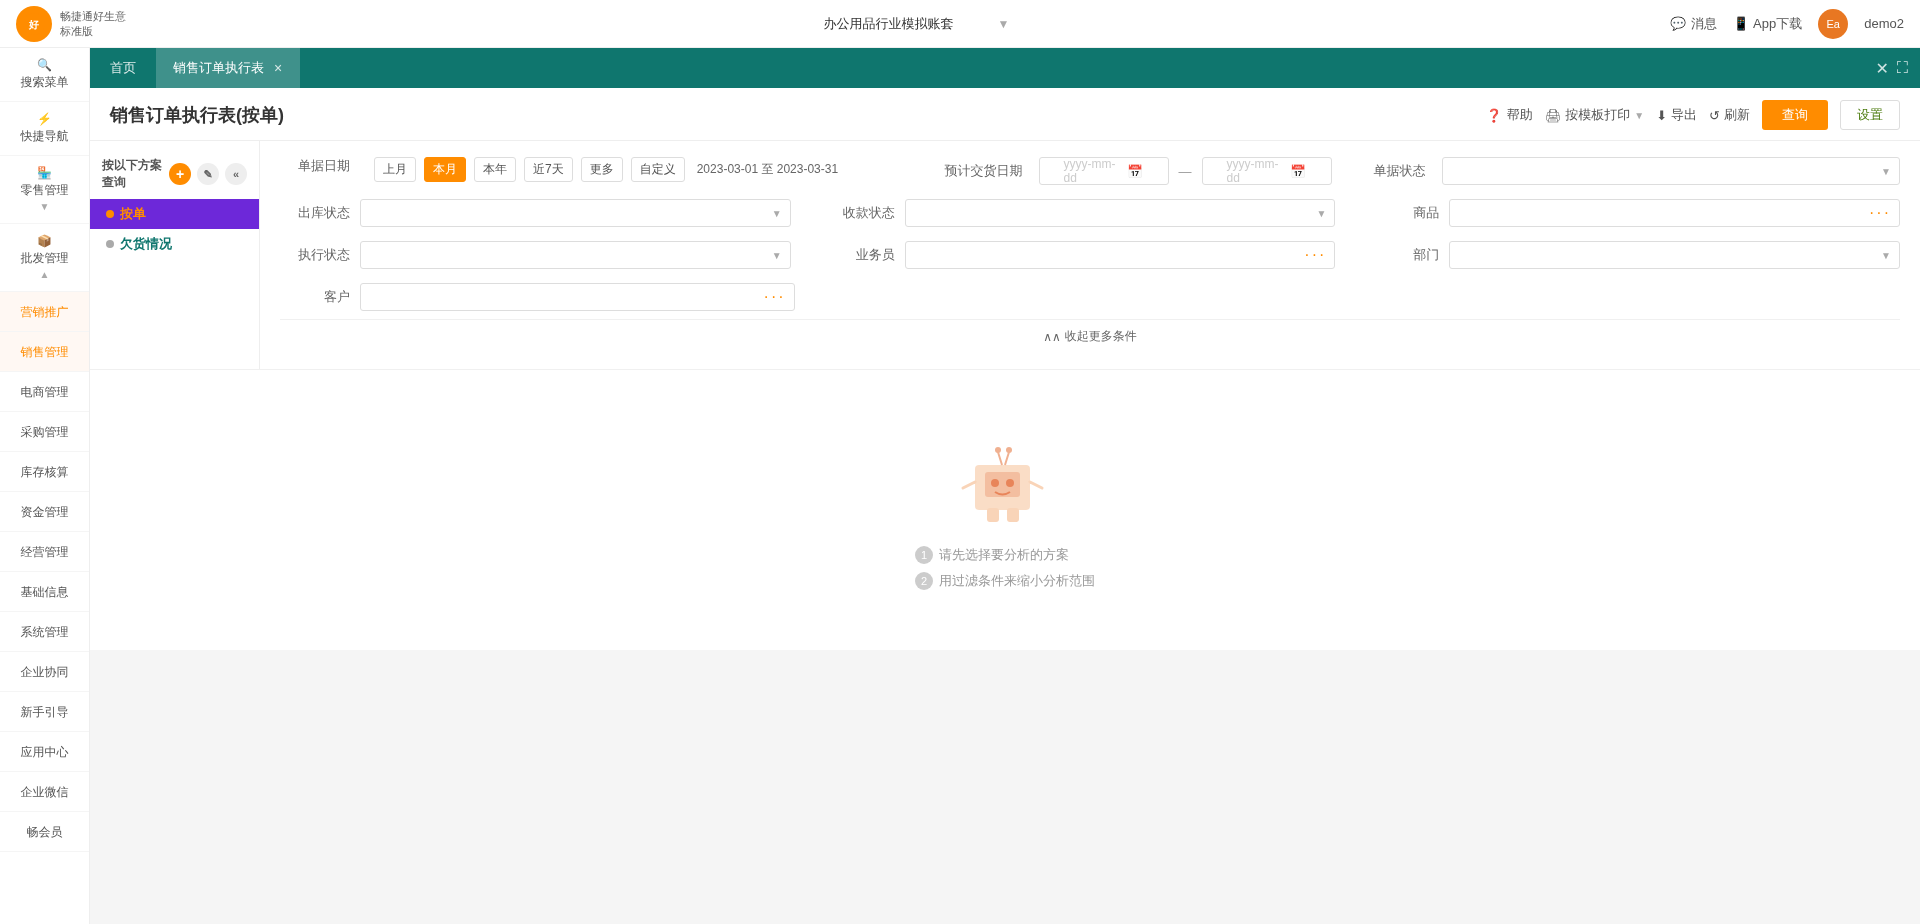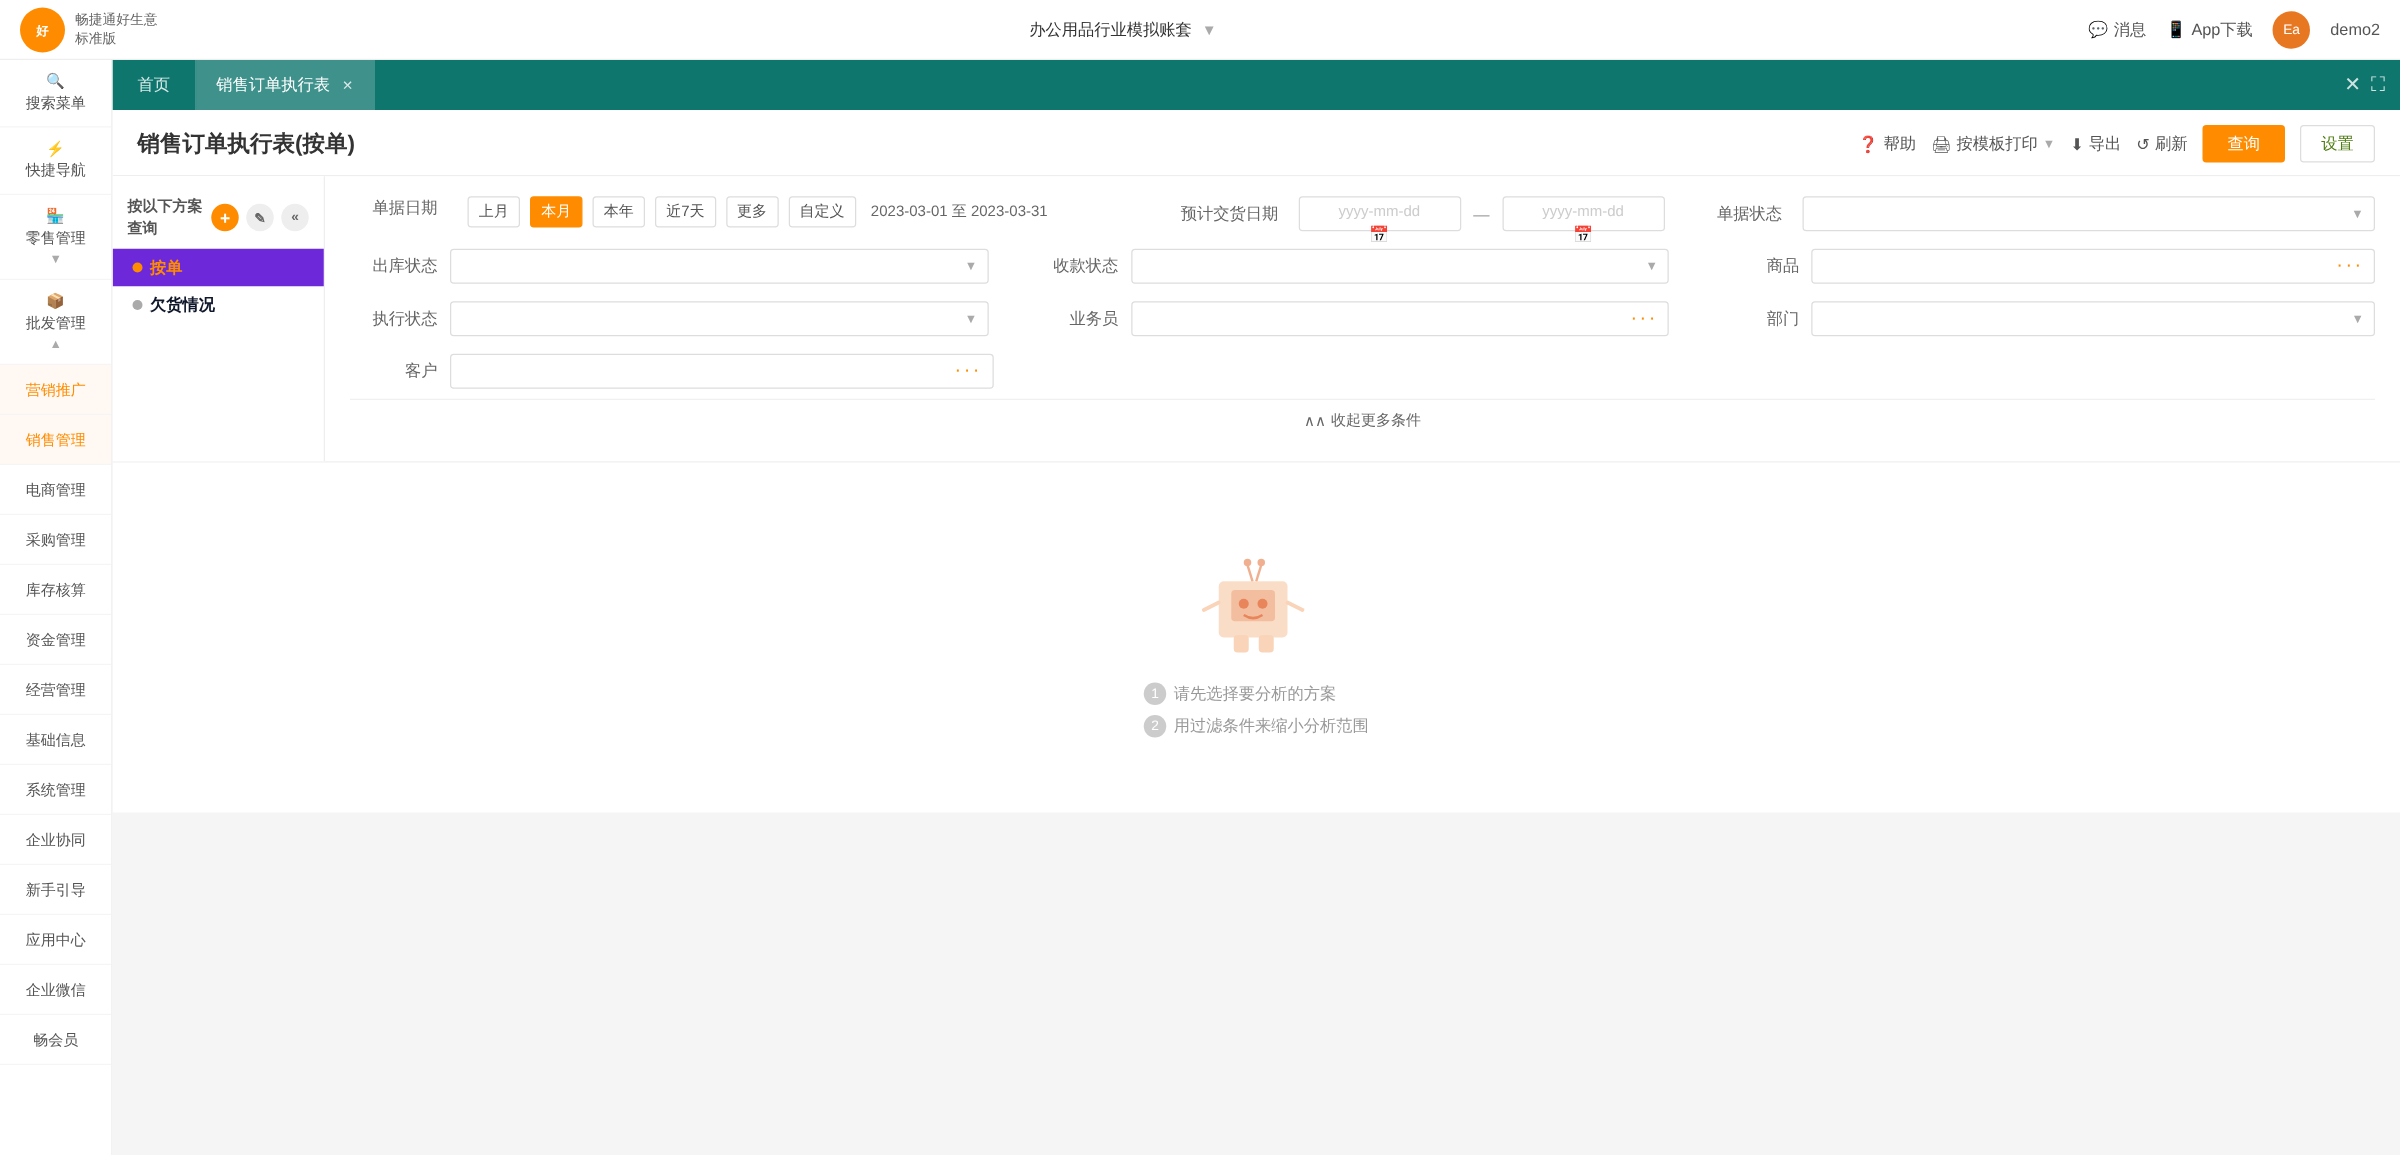--- a/index.html
+++ b/index.html
@@ -34,21 +34,21 @@
       font-weight: bold;
     }
     .logo-text { font-size: 11px; color: #666; line-height: 1.3; }
     .top-nav-center {
       display: flex;
       align-items: center;
       gap: 8px;
       color: #555;
       font-size: 13px;
     }
-    .top-nav-center span { color: #333; }
+    .top-nav-center span { color: #333; margin-left: 36px; }
     .top-nav-right {
       display: flex;
       align-items: center;
       gap: 16px;
       color: #555;
       font-size: 13px;
     }
     .top-nav-right .msg-icon, .top-nav-right .app-icon {
       display: flex;
       align-items: center;
@@ -246,21 +246,20 @@
       border: 1px solid #ddd;
       border-radius: 3px;
       padding: 4px 24px;
       font-size: 12px;
       color: #999;
       width: 130px;
       display: flex;
       align-items: center;
       gap: 4px;
       height: 28px;
-      flex-direction: column;
     }
     .date-range-sep {
       color: #999;
       padding: 0 4px;
     }
     .select-control {
       border: 1px solid #ddd;
       border-radius: 3px;
       padding: 4px 8px;
       font-size: 12px;
@@ -317,21 +316,21 @@
       background: #eee;
       color: #666;
     }
     .left-panel-item {
       padding: 6px 16px;
       font-size: 13px;
       cursor: pointer;
       display: flex;
       align-items: center;
       gap: 6px;
-      color: #0f172a;
+      color: #0f766e;
     }
     .left-panel-item.active {
       color: #ff8c00;
       background: #6d28d9;
     }
     .left-panel-item .dot {
       width: 8px;
       height: 8px;
       border-radius: 50%;
       background: #ff8c00;

